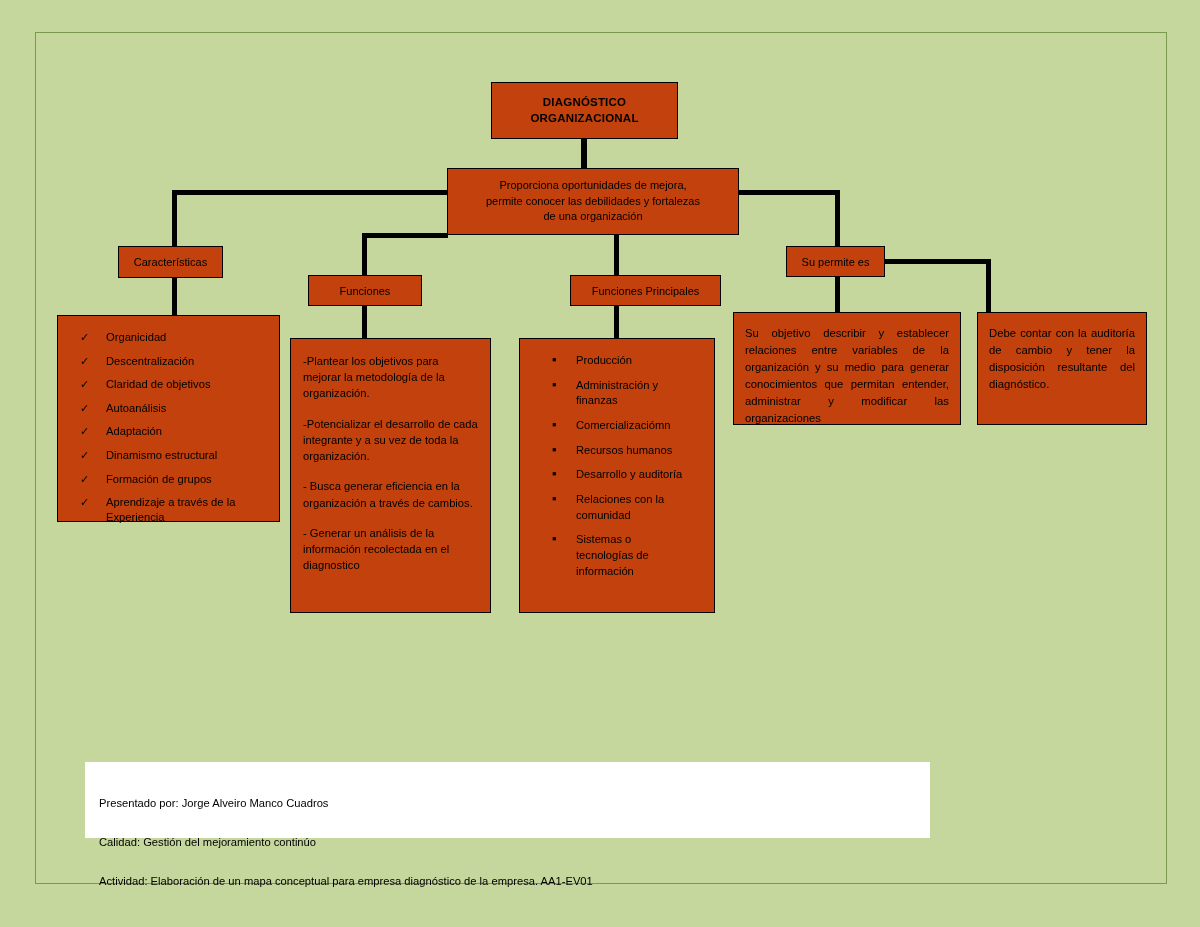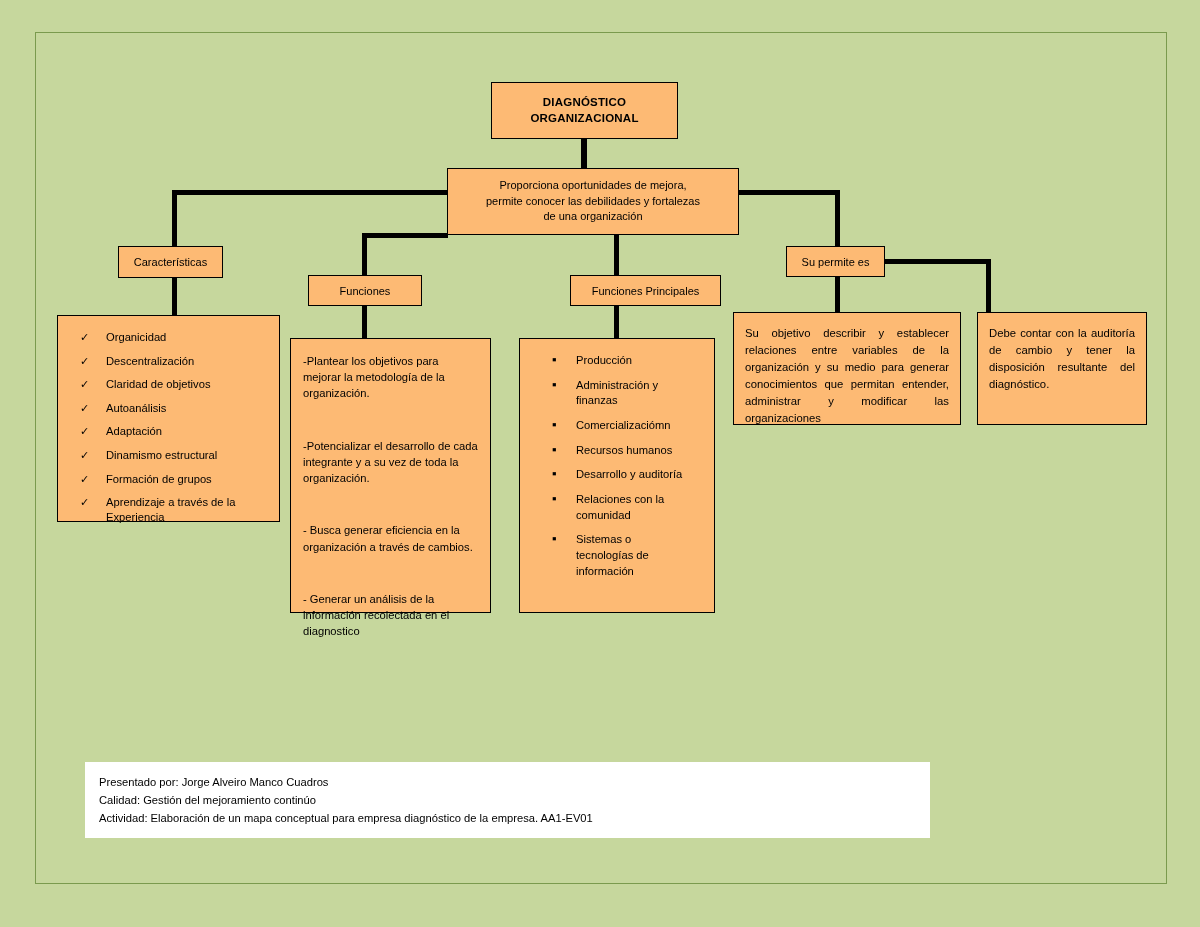--- a/index.html
+++ b/index.html
@@ -28,21 +28,21 @@
     width: 1132px;
     height: 852px;
     border: 1px solid #7a9a4e;
     box-sizing: border-box;
     pointer-events: none;
   }
 
   
   .node {
     position: absolute;
-    background: #fdba74;
+    background: #c2410c;
     border: 1px solid #000000;
     box-sizing: border-box;
     color: #000;
     z-index: 5;
   }
   .node-inner {
     width: 100%;
     height: 100%;
     box-sizing: border-box;
     display: flex;
@@ -78,21 +78,20 @@
     font-size: 11.3px;
     line-height: 1.5;
     padding: 12px 11px 9px 11px;
   }
 
   .para-node .node-inner {
     justify-content: flex-start;
     font-size: 11.2px;
     line-height: 1.45;
     padding: 14px 12px 10px 12px;
-    gap: 22px;
   }
   .para-node p {
     margin: 0 0 14px 0;
   }
   .para-node p:last-child { margin-bottom: 0; }
 
   
   .list-node .node-inner {
     padding: 14px 10px 10px 10px;
     justify-content: flex-start;
@@ -154,21 +153,21 @@
     position: absolute;
     background: #ffffff;
     border: 0;
     box-sizing: border-box;
     padding: 11px 14px 10px 14px;
     font-size: 11.2px;
     line-height: 1.62;
     color: #000;
     z-index: 5;
   }
-  .footer-box div { white-space: nowrap; }
+  .footer-box div { white-space: nowrap; margin-top: 21px; }
 </style>
 </head>
 <body>
 
 <div id="canvas">
 
   <div class="page-frame"></div>
 
   <div class="conn" style="left:581px; top:138px; width:6px; height:30px;"></div>
 

